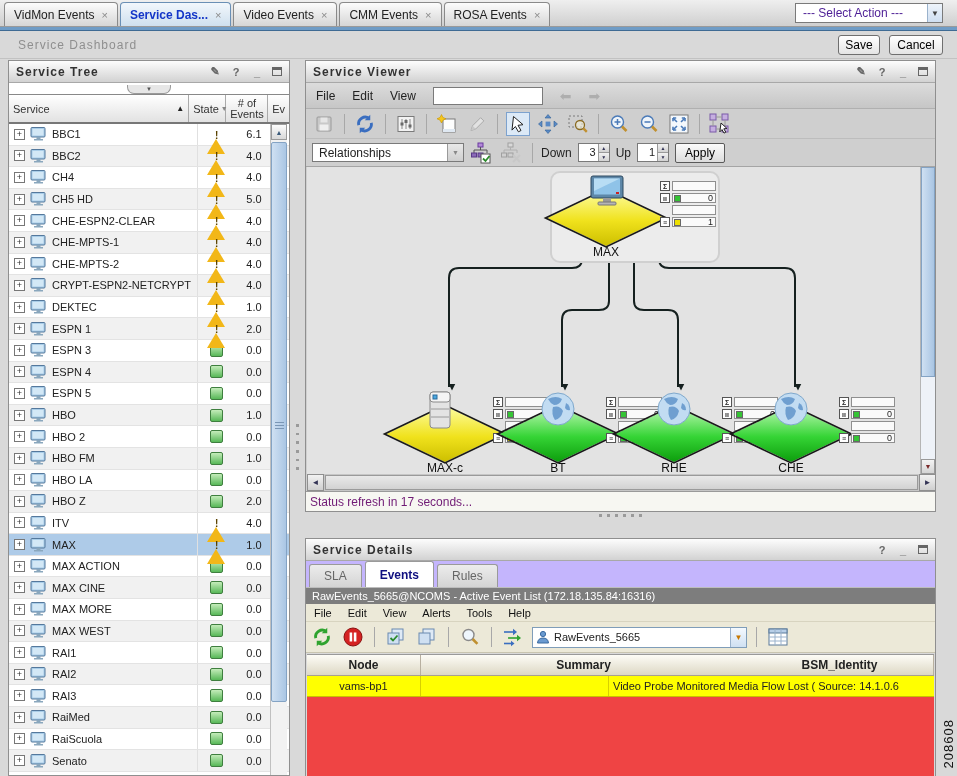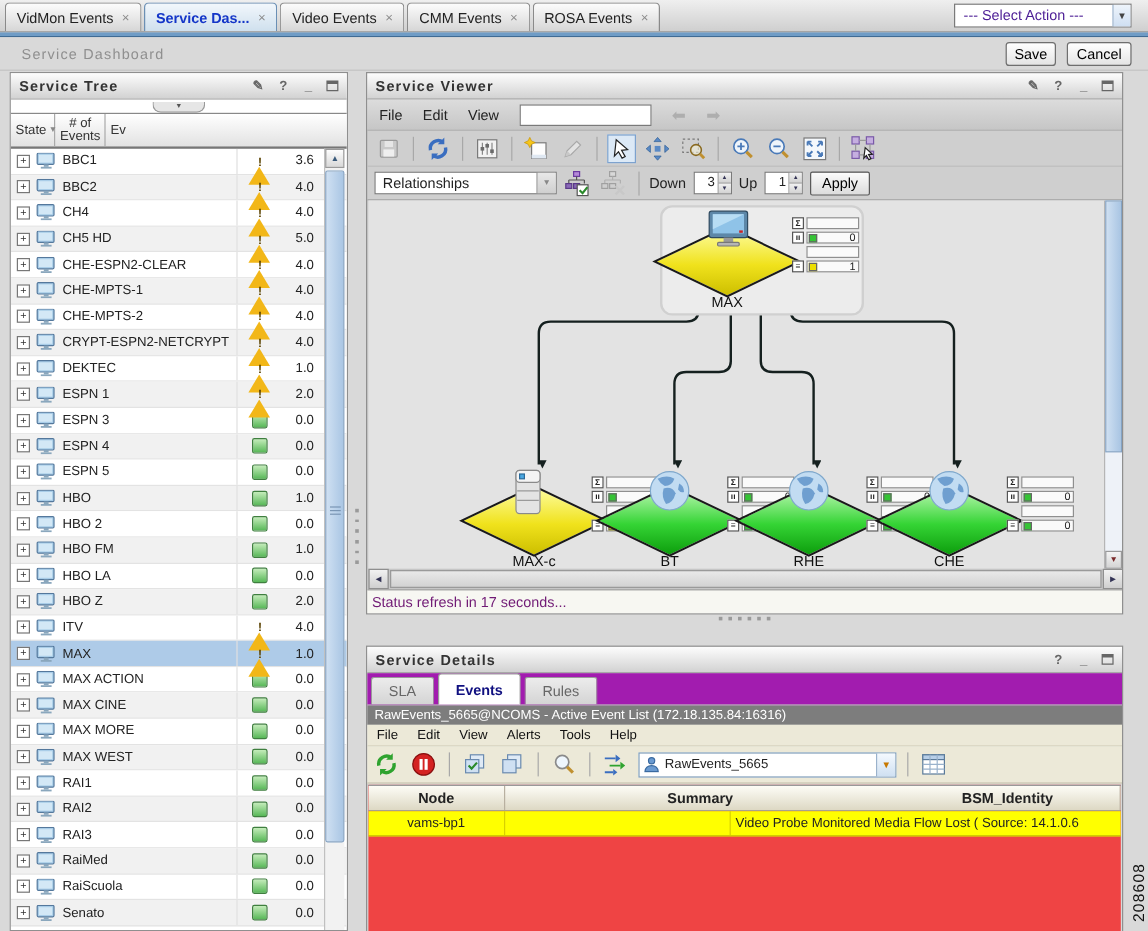--- a/index.html
+++ b/index.html
@@ -113,21 +113,21 @@
   .bsq.green{background:#35c435;}
   .bsq.yellow{background:#ecdf00;}
   .bnum{margin-left:auto;font-size:9px;padding-right:1px;}
 
   
   .hsplit{position:absolute;left:305px;top:512px;width:631px;height:6px;display:flex;gap:5px;justify-content:center;align-items:center;}
   .hsplit i{width:3px;height:3px;background:#9a9a9a;}
 
   
   #details-panel{left:305px;top:518px;width:631px;height:258px;background:#d9d9d9;overflow:hidden;margin-top:20px;}
-  .dtabs{height:27px;background:#a21caf;display:flex;align-items:flex-end;gap:3px;padding-left:3px;border-bottom:1px solid #bdbdbd;}
+  .dtabs{height:27px;background:#c4b5fd;display:flex;align-items:flex-end;gap:3px;padding-left:3px;border-bottom:1px solid #bdbdbd;}
   .dtab{height:23px;padding:0 14px;border:1px solid #9a9a9a;border-bottom:none;border-radius:3px 3px 0 0;background:linear-gradient(#ececec,#d4d4d4);display:flex;align-items:center;font-size:12px;color:#666;}
   .dtab.active{background:#fff;color:#101080;font-weight:bold;height:26px;}
   .ev-title{height:16px;background:#7d7d7d;color:#fff;font-size:11px;padding:2px 0 0 6px;white-space:nowrap;overflow:hidden;}
   .ev-menu{height:18px;background:#ece9d8;border-bottom:1px solid #d8d4c0;display:flex;align-items:center;gap:16px;padding-left:8px;font-size:11px;color:#111;}
   .ev-tb{height:31px;background:#ece9d8;border-bottom:1px solid #c8c4b0;display:flex;align-items:center;gap:7px;padding-left:4px;}
   .ev-combo{width:215px;height:21px;background:#fff;border:1px solid #7f9db9;display:flex;align-items:center;gap:4px;padding-left:3px;font-size:11px;}
   .ev-combo .xparr{margin-left:auto;width:16px;height:100%;background:linear-gradient(#f4f9fe,#cfe0f2);border-left:1px solid #9ab2cc;color:#c77800;font-size:8px;font-weight:bold;display:flex;align-items:center;justify-content:center;}
   .ev-combo2{width:230px;height:21px;background:#fff;border:1px solid #7f9db9;display:flex;align-items:center;gap:4px;padding-left:3px;font-size:11px;overflow:hidden;}
   .dtable{position:absolute;left:1px;right:1px;top:115px;bottom:17px;background:#ef4444;overflow:hidden;border-top:1px solid #999;}
   .dthead{display:flex;height:21px;background:linear-gradient(#fdfcf6,#ddd8c4);border-bottom:1px solid #a8a090;font-size:12px;font-weight:bold;}
@@ -191,20 +191,24 @@
     <span>Service Tree</span>
     <span class="ptools">
       <span class="ic">✎</span>
       <span class="ic">?</span>
       <span class="ic">_</span>
       <span class="ic-box"></span>
     </span>
   </div>
   <div class="collapse-tab">▼</div>
   <div class="treehdr">
+    <div class="thc svc">
+      <span>Service</span>
+      <span class="sortarr">▲</span>
+    </div>
     <div class="thc st">
       <span>State</span>
       <span class="filtarr">▼</span>
     </div>
     <div class="thc ev">
       <span><span># of</span><br><span>Events</span></span>
     </div>
     <div class="thc ev2">
       <span>Ev</span>
     </div>
@@ -219,21 +223,21 @@
               <rect x="2.5" y="2" width="11" height="6.5" fill="#d3e8f6"></rect>
               <rect x="6.5" y="10" width="4" height="2" fill="#8aa7bd"></rect>
               <rect x="4" y="12" width="9" height="1.5" fill="#8aa7bd"></rect>
             </svg>
           </span>
           <span>BBC1</span>
         </div>
         <div class="tc-state">
           <span class="warn"><span class="t"></span><span class="b">!</span></span>
         </div>
-        <div class="tc-ev">3.6</div>
+        <div class="tc-ev">6.1</div>
       </div>
       <div class="trow alt">
         <div class="tc-name">
           <span class="expander">+</span>
           <span>
             <svg width="17" height="14" viewBox="0 0 17 14">
               <rect x="1" y="0.5" width="14" height="9.5" rx="1" fill="#a9cde8" stroke="#54789c"></rect>
               <rect x="2.5" y="2" width="11" height="6.5" fill="#d3e8f6"></rect>
               <rect x="6.5" y="10" width="4" height="2" fill="#8aa7bd"></rect>
               <rect x="4" y="12" width="9" height="1.5" fill="#8aa7bd"></rect>

